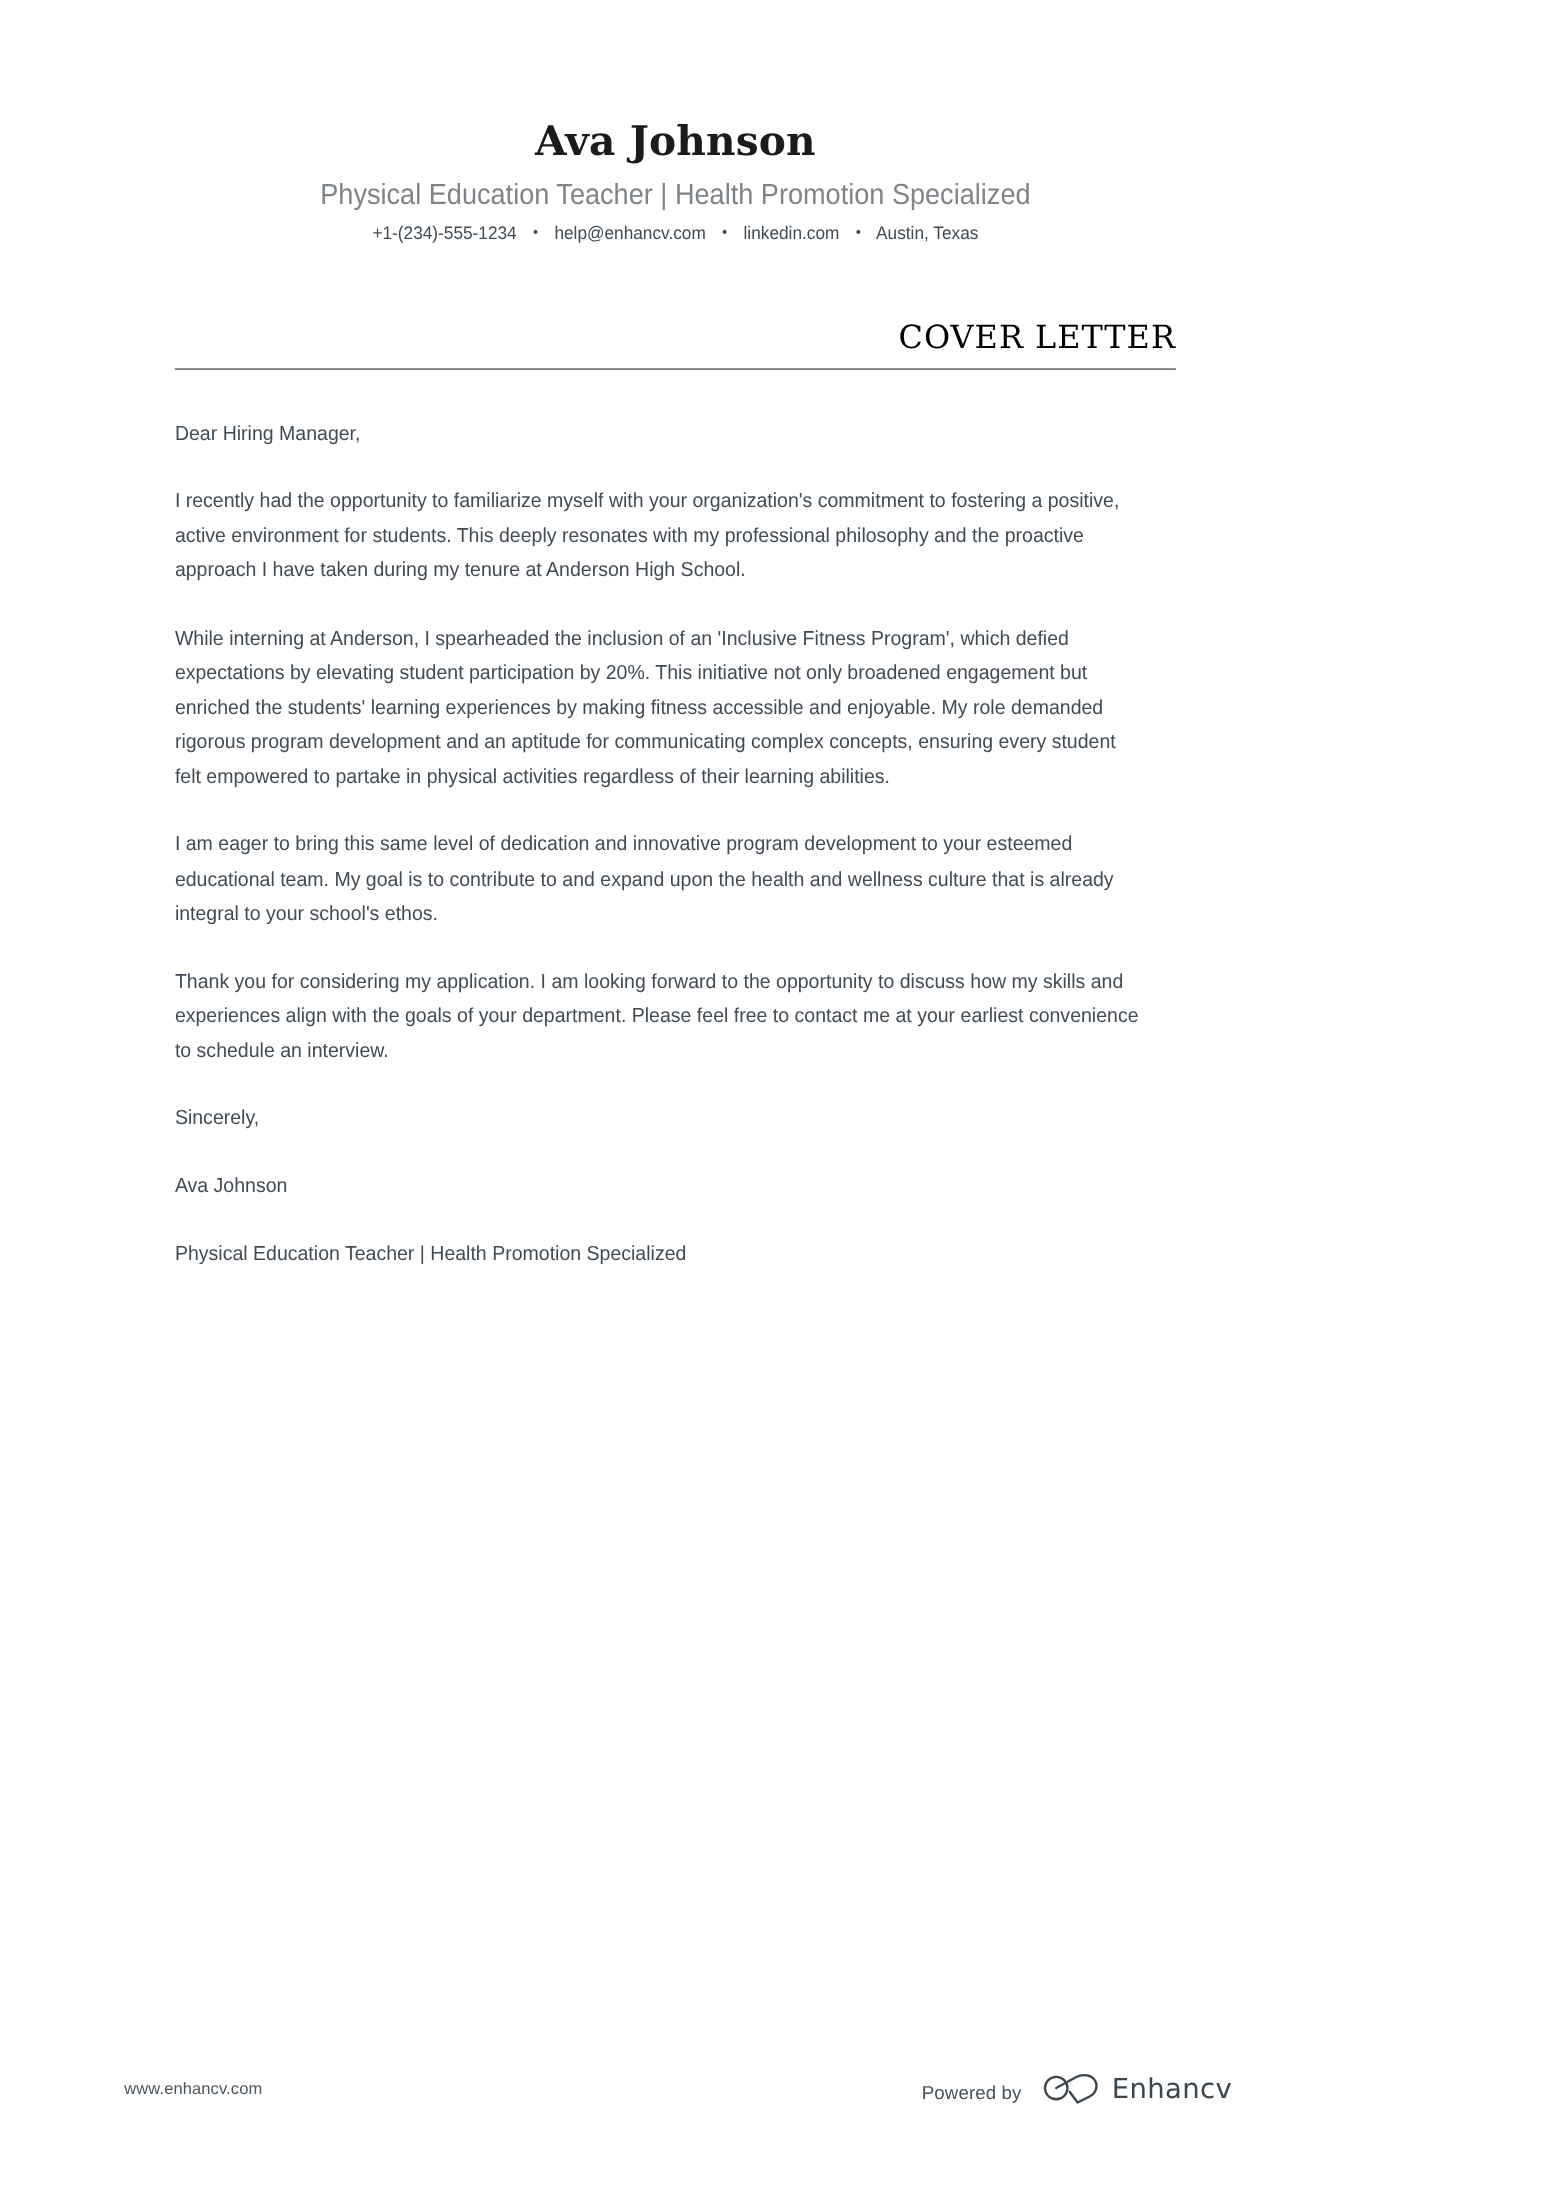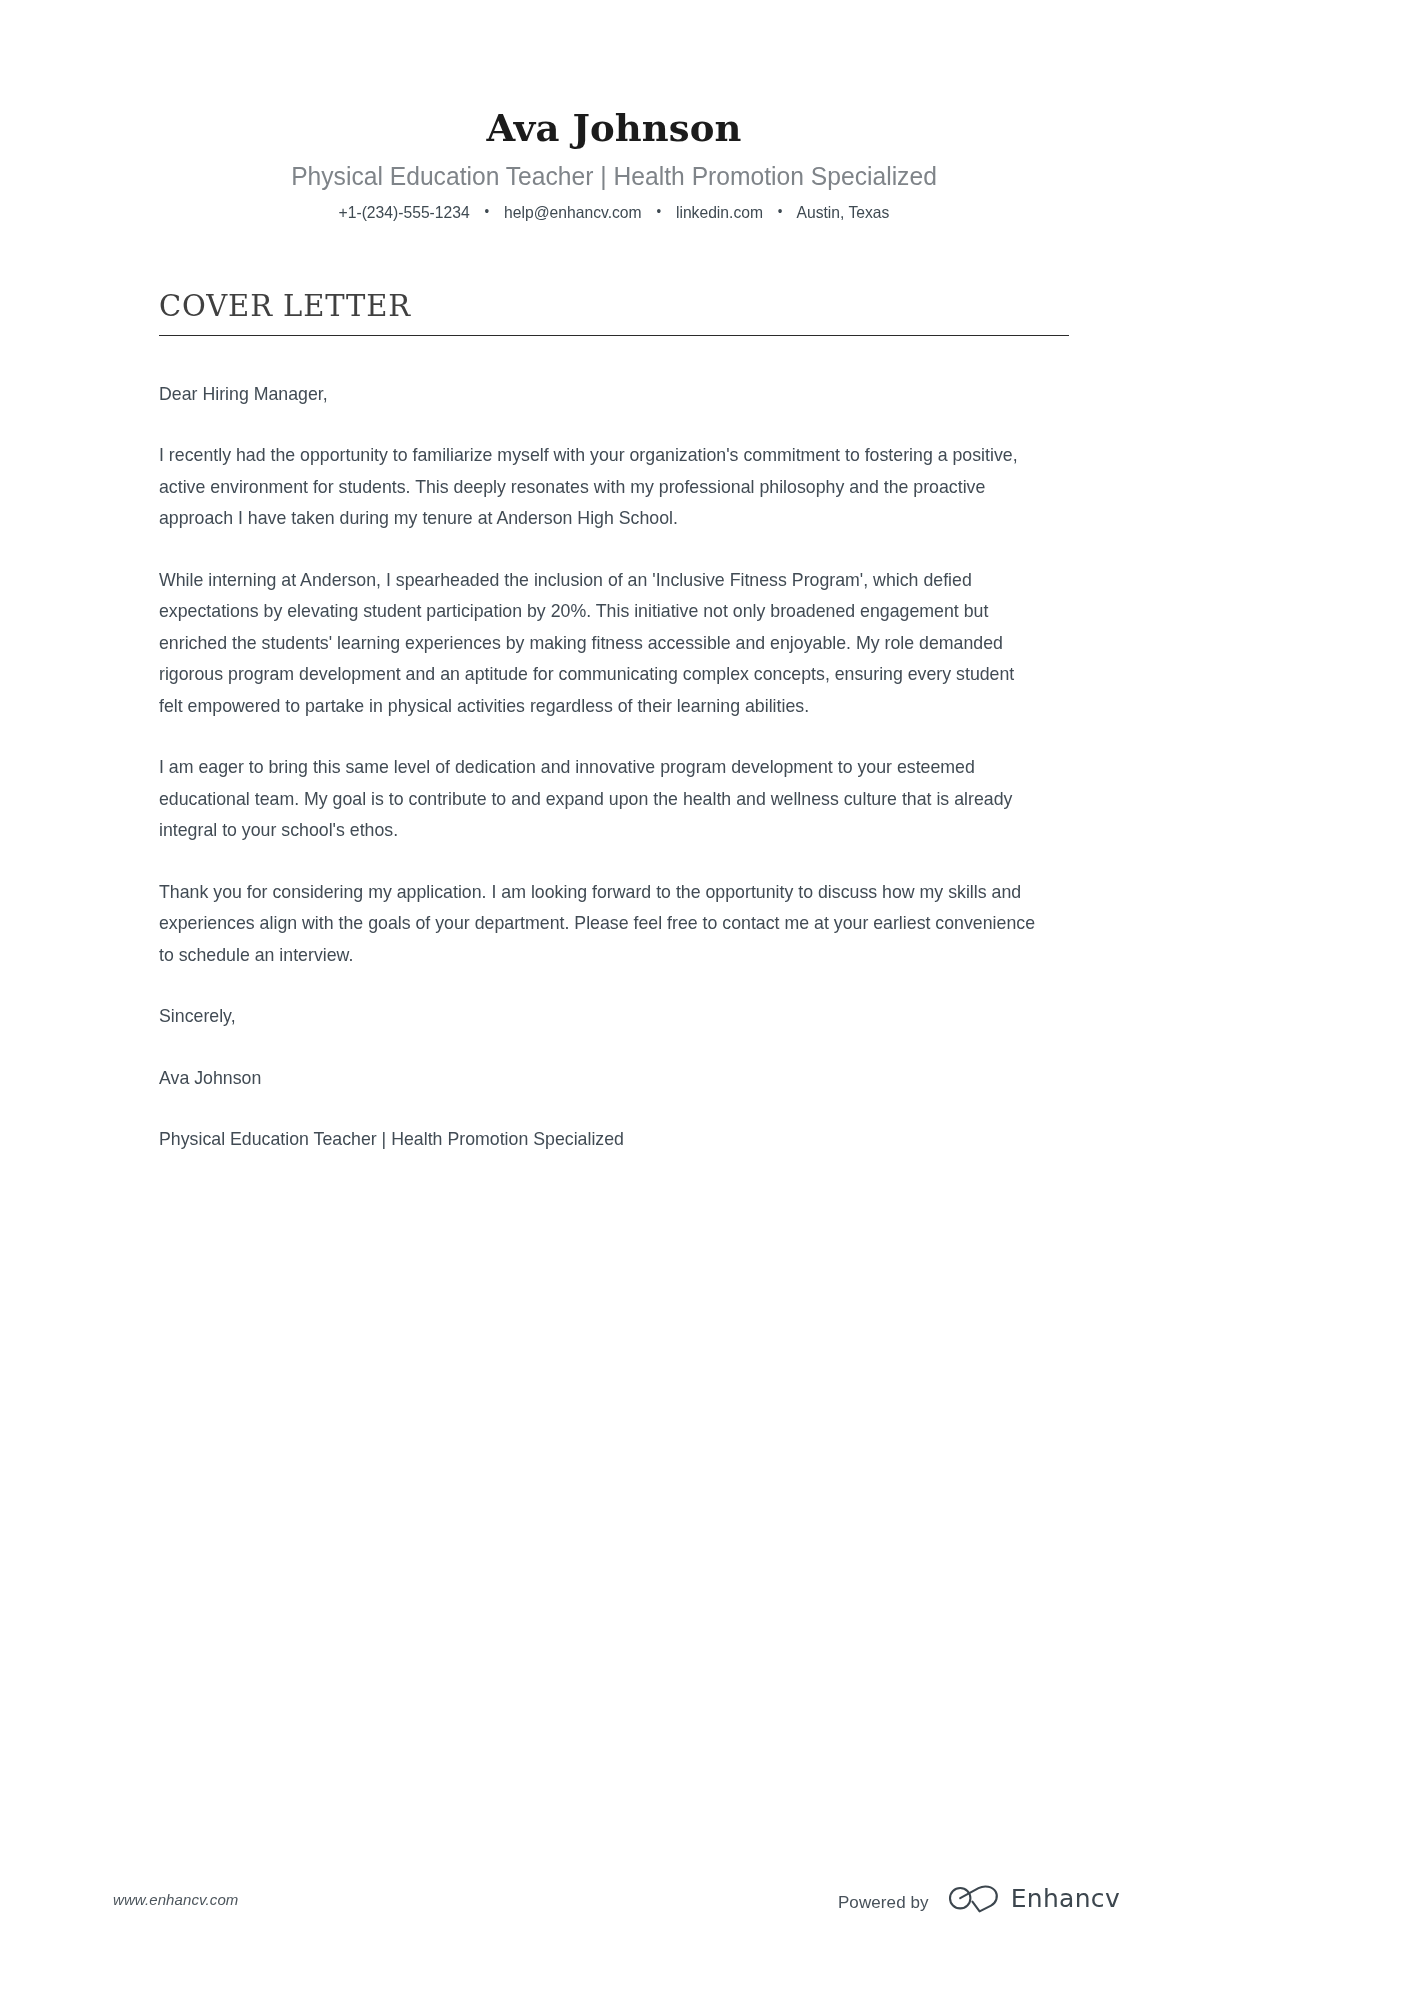--- a/index.html
+++ b/index.html
@@ -68,22 +68,22 @@
   .section-wrap {
     margin: 0 auto;
     width: 910px;
     padding-top: 66px;
   }
   .section-title {
     font-family: "DejaVu Serif", "Liberation Serif", serif;
     font-weight: 400;
     font-size: 29px;
     letter-spacing: 0.9px;
-    color: #404040;
-    text-align: left;
+    color: #000000;
+    text-align: right;
     margin: 0;
     padding-bottom: 12px;
   }
   .section-rule {
     border: 0;
     border-top: 1.5px solid #2b2b2b;
     margin: 0;
     width: 100%;
   }
 
@@ -111,21 +111,20 @@
     bottom: 78px;
     height: 34px;
   }
   .footer-url {
     position: absolute;
     left: 113px;
     top: 8px;
     font-size: 15px;
     color: #4c555c;
     letter-spacing: 0.1px;
-    font-style: italic;
   }
   .footer-brand {
     position: absolute;
     right: 108px;
     top: 0;
     display: flex;
     align-items: flex-end;
     gap: 19px;
   }
   .powered-by {

